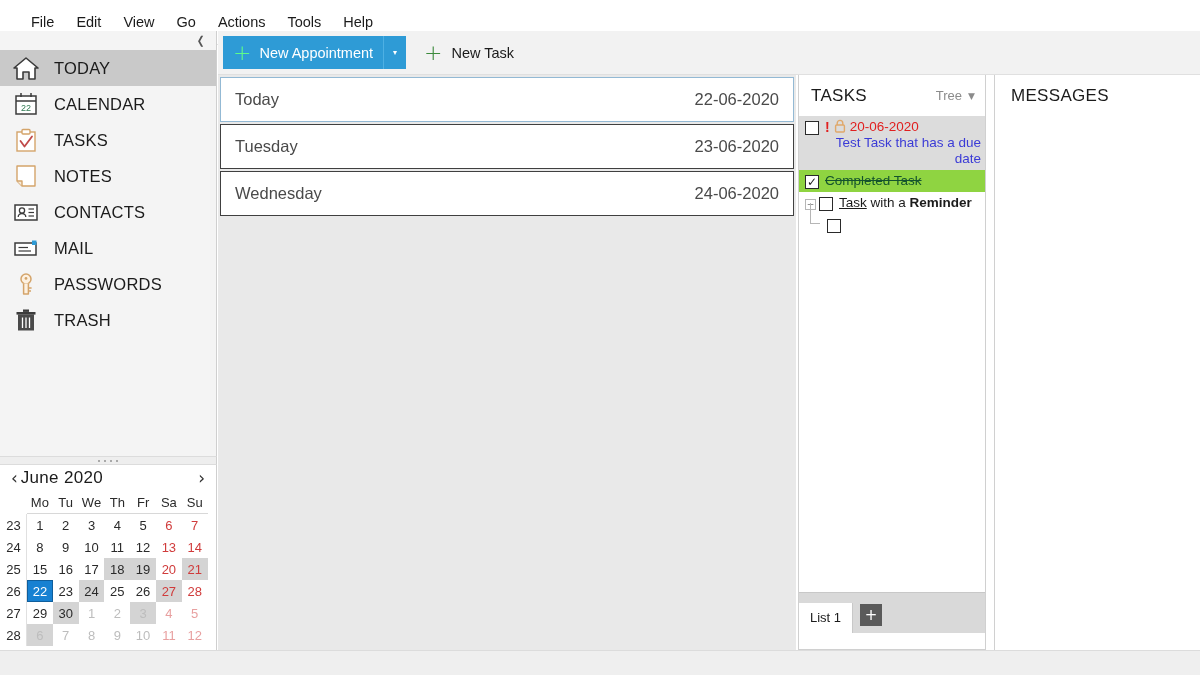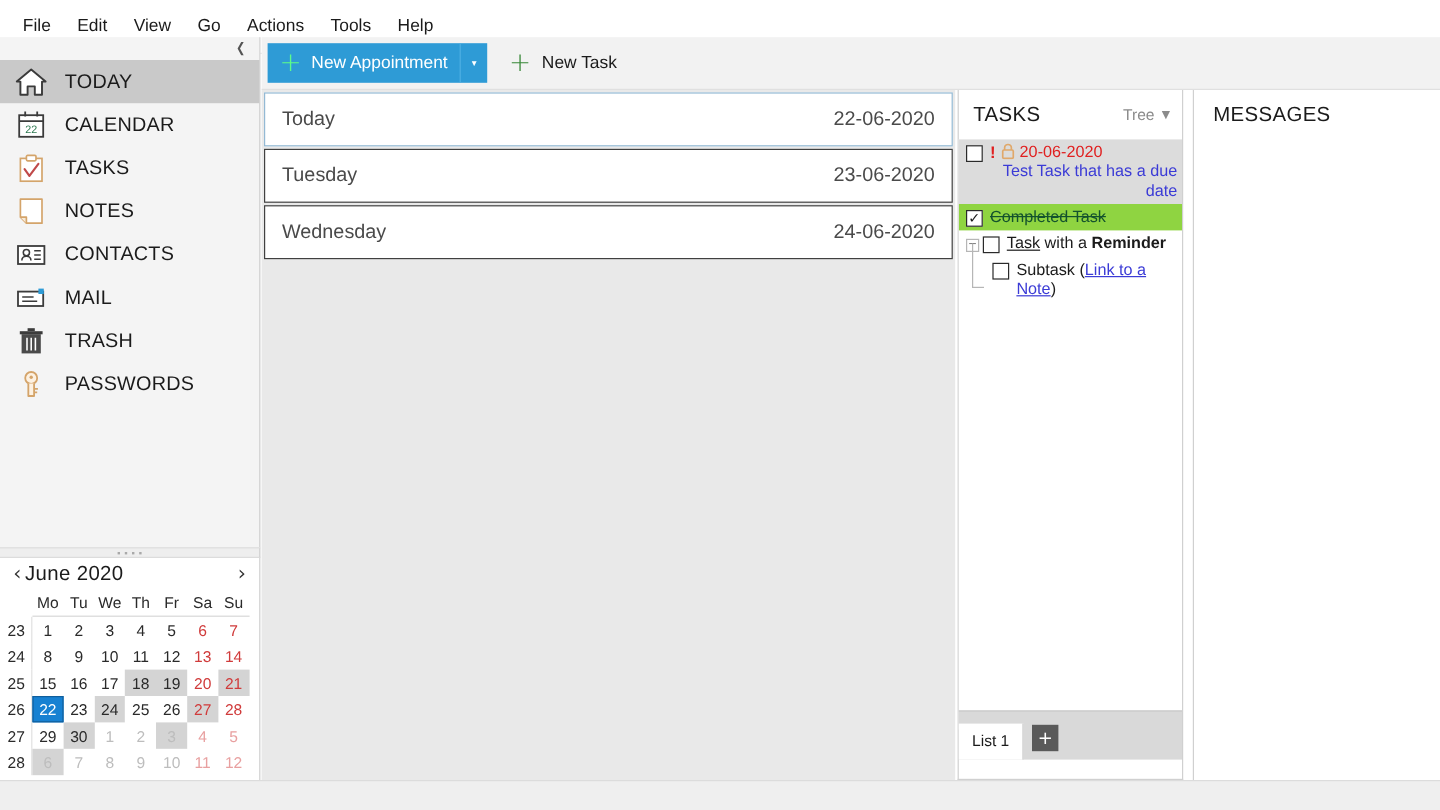--- a/index.html
+++ b/index.html
@@ -19,21 +19,21 @@
     background: #ffffff;
   }
 
   
   .menubar {
     position: absolute; left: 0; top: 0;
     width: 1200px; height: 45px;
     background: #ffffff;
     border-bottom: 1px solid #e3e3e3;
     display: flex; align-items: center;
-    padding-left: 8px;
+    padding-left: 20px;
     border-radius: 13px;
   }
   .menubar-item {
     font-size: 14.5px;
     color: #1b1b1b;
     padding: 4px 11px;
     cursor: default;
     line-height: 1;
     white-space: nowrap;
   }
@@ -420,41 +420,41 @@
               <line x1="6.5" y1="12.5" x2="16" y2="12.5" stroke="#3b3b3b" stroke-width="1.2"></line>
               <line x1="6.5" y1="16" x2="19" y2="16" stroke="#3b3b3b" stroke-width="1.2"></line>
               <rect x="20" y="5.5" width="4.5" height="4.5" fill="#2e9bd6"></rect>
             </svg>
           </span>
           <span class="navlabel">MAIL</span>
         </div>
         <div class="navitem">
           <span class="navicon">
             <svg width="28" height="26" viewBox="0 0 28 26">
+              <circle cx="14" cy="8" r="5" fill="#fdf1e1" stroke="#d4a46a" stroke-width="1.5"></circle>
+              <circle cx="14" cy="7.4" r="1.4" fill="#d4a46a"></circle>
+              <path d="M11.6 12.5 L11.6 23 L16.4 23 L16.4 12.5" fill="#fdf1e1" stroke="#d4a46a" stroke-width="1.5" stroke-linejoin="round"></path>
+              <line x1="16.4" y1="17" x2="19.6" y2="17" stroke="#d4a46a" stroke-width="1.5"></line>
+              <line x1="16.4" y1="20" x2="19" y2="20" stroke="#d4a46a" stroke-width="1.5"></line>
+            </svg>
+          </span>
+          <span class="navlabel">PASSWORDS</span>
+        </div>
+        <div class="navitem">
+          <span class="navicon">
+            <svg width="28" height="26" viewBox="0 0 28 26">
               <rect x="6" y="7.5" width="16" height="16" fill="#4a4a4a"></rect>
               <rect x="4.5" y="5" width="19" height="2.6" fill="#3b3b3b"></rect>
               <rect x="11" y="2.5" width="6" height="2.4" fill="#3b3b3b"></rect>
               <line x1="10.5" y1="10.5" x2="10.5" y2="21" stroke="#fff" stroke-width="1.3"></line>
               <line x1="14" y1="10.5" x2="14" y2="21" stroke="#fff" stroke-width="1.3"></line>
               <line x1="17.5" y1="10.5" x2="17.5" y2="21" stroke="#fff" stroke-width="1.3"></line>
             </svg>
           </span>
           <span class="navlabel">TRASH</span>
-        </div>
-        <div class="navitem">
-          <span class="navicon">
-            <svg width="28" height="26" viewBox="0 0 28 26">
-              <circle cx="14" cy="8" r="5" fill="#fdf1e1" stroke="#d4a46a" stroke-width="1.5"></circle>
-              <circle cx="14" cy="7.4" r="1.4" fill="#d4a46a"></circle>
-              <path d="M11.6 12.5 L11.6 23 L16.4 23 L16.4 12.5" fill="#fdf1e1" stroke="#d4a46a" stroke-width="1.5" stroke-linejoin="round"></path>
-              <line x1="16.4" y1="17" x2="19.6" y2="17" stroke="#d4a46a" stroke-width="1.5"></line>
-              <line x1="16.4" y1="20" x2="19" y2="20" stroke="#d4a46a" stroke-width="1.5"></line>
-            </svg>
-          </span>
-          <span class="navlabel">PASSWORDS</span>
         </div>
       </div>
   </div>
 
   <div class="splitter">
     <span class="dots">
       <i></i>
         <i></i>
         <i></i>
         <i></i>
@@ -585,21 +585,20 @@
           <span class="tbody"><span class="t-done-label">Completed Task</span></span>
         </div>
         <div class="task-row">
           <span class="t-expander">−</span>
           <span class="tcheck"></span>
           <span class="tbody"><span class="t-plain t-underline">Task</span><span class="t-plain"> with a </span><span class="t-plain t-bold">Reminder</span></span>
         </div>
         <div class="task-row task-sub">
           <span class="tree-stub"></span>
           <span class="tcheck"></span>
-          <span class="tbody"><span class="t-plain">Subtask (</span><span class="t-link">Link to a Note</span><span class="t-plain">)</span></span>
         </div>
       </div>
     <div class="tasks-foot">
       <span class="list-tab">List 1</span>
       <span class="addlist">+</span>
     </div>
   </div>
 
   <div class="msgpanel">
     <div class="msg-head">

